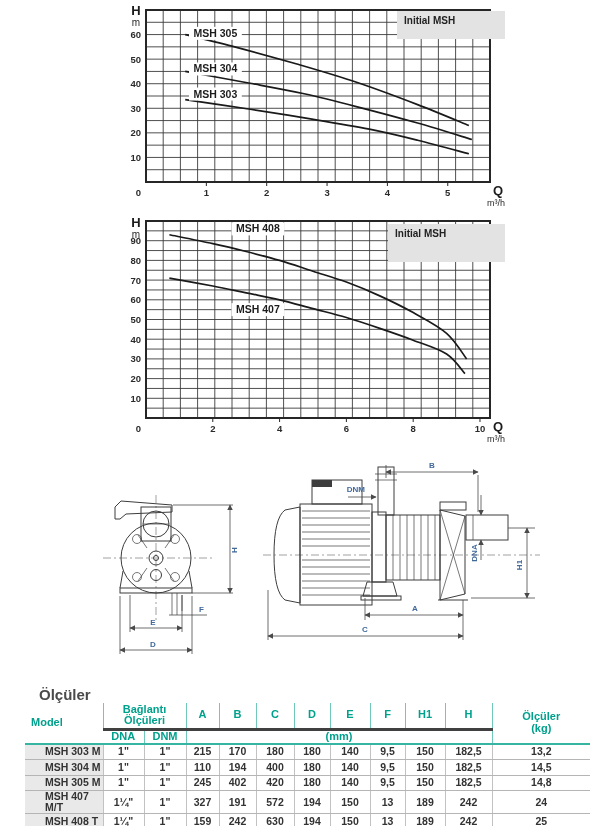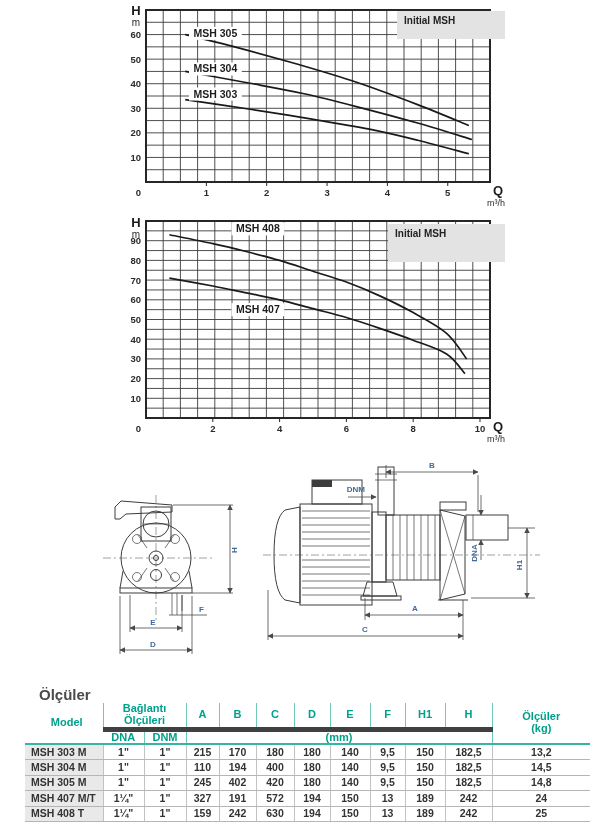--- a/index.html
+++ b/index.html
@@ -18,29 +18,29 @@
   .cline{stroke:#787878;stroke-width:.7;fill:none;stroke-dasharray:8 3 2 3;}
   .dim{stroke:#4a4a4a;stroke-width:.8;fill:none;}
   .dimlbl{fill:#41699b;font-size:8px;font-weight:bold;}
   
   #dims-title{left:27px;top:674px;font-size:15px;font-weight:bold;color:#4a4a4a;margin:12px;}
   
   #dim-table-wrap{left:25px;top:703px;width:566px;}
   table{border-collapse:collapse;width:565px;table-layout:fixed;}
   th,td{padding:0;font-size:10.5px;font-weight:bold;line-height:1.05;}
   thead th{color:#00a18c;font-size:11px;}
-  th.model-h{text-align:center;padding-left:6px;}
+  th.model-h{text-align:left;padding-left:6px;}
   .tv{border-left:1px solid #6fc8b8;}
-  .hu{border-bottom:5px solid #404040;}
+  .hu{border-bottom:3px solid #404040;}
   .hb{border-bottom:2px solid #35b5a2;}
   tr.h1{height:26px;} tr.h2{height:15px;}
   tbody tr{height:15.5px;}
   tbody td{color:#333;text-align:center;border-bottom:1px solid #b5b5b5;}
   tbody td.dv{border-left:1px solid #c2c2c2;}
-  td.model{background:#e9e9e9;text-align:left;padding-left:6px;}
+  td.model{background:#e9e9e9;text-align:left;padding-left:20px;}
   th{text-align:center;vertical-align:middle;}
 </style>
 </head>
 <body>
 
 <div class="page">
 
   <svg id="chart-0" class="abs" width="392" height="208">
       <g stroke="#3b3b3b" stroke-width="0.9">
         <line x1="31" y1="10" x2="31" y2="182"></line>

